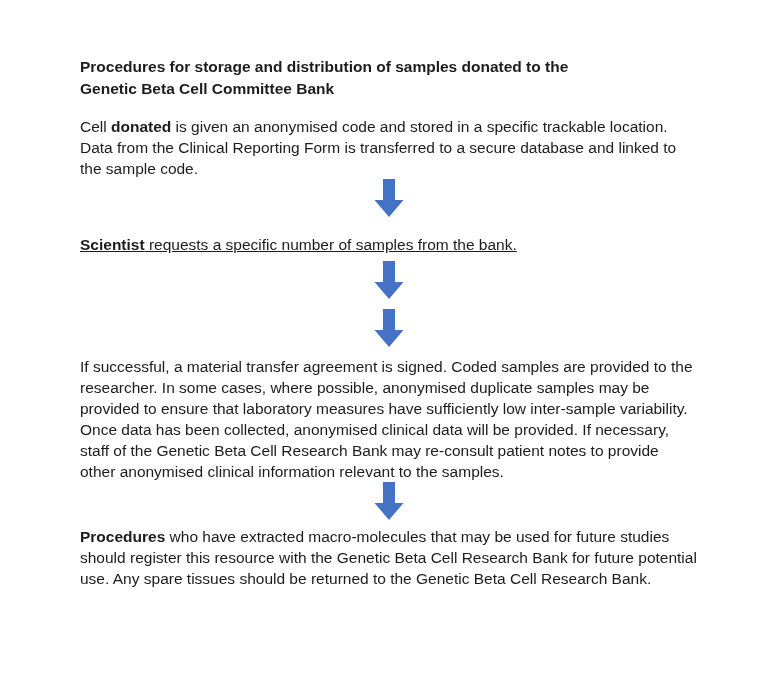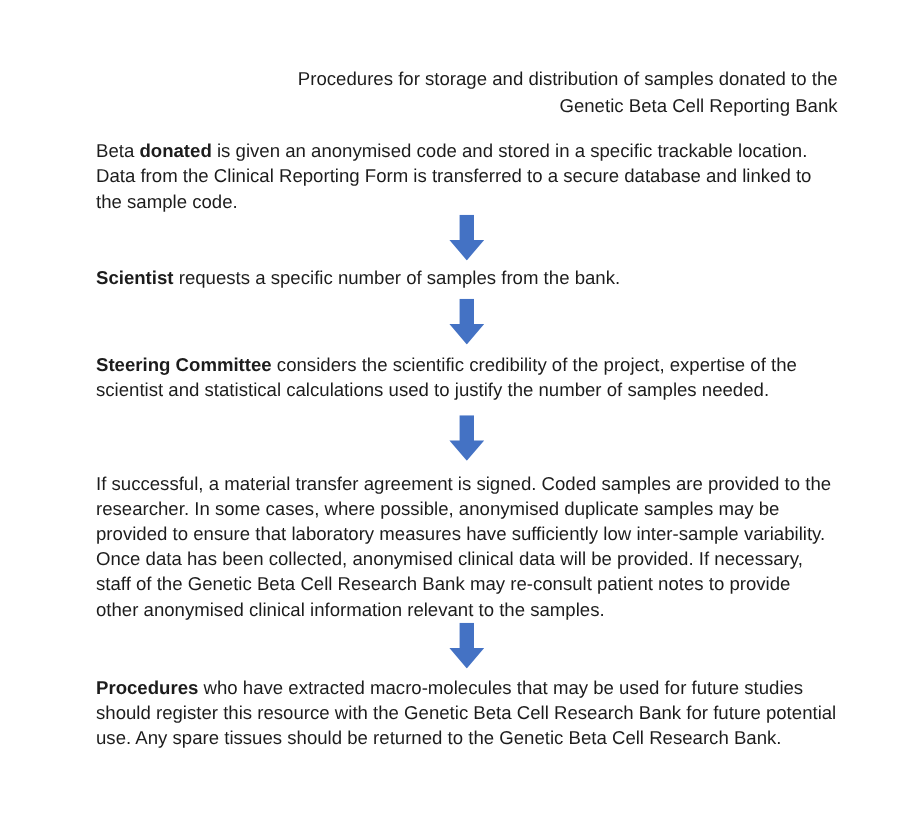--- a/index.html
+++ b/index.html
@@ -17,22 +17,22 @@
     font-family: "Liberation Sans", sans-serif;
     font-size: 15.5px;
     line-height: 21px;
     color: #1c1c1c;
     overflow: hidden;
   }
   .content {
     width: 618px;
   }
   .title {
-    font-weight: normal;
-    text-align: right;
+    font-weight: bold;
+    text-align: left;
     line-height: 22px;
     margin-bottom: 16px;
   }
   .title-line {
     white-space: nowrap;
   }
   .step {
     margin: 0;
   }
   .arrow-row {
@@ -43,50 +43,49 @@
   }
   .arrow-svg {
     display: block;
   }
   
   .gap-0  { margin-top: 0; }
   .gap-6  { margin-top: 6px; }
   .gap-7  { margin-top: 7px; }
   .gap-9  { margin-top: 9px; }
   .gap-10 { margin-top: 10px; }
-  .gap-11 { margin-top: 5px; }
+  .gap-11 { margin-top: 17px; text-decoration: underline; }
 </style>
 </head>
 <body>
 
 <div class="page" style="background: rgb(255, 255, 255); color: rgb(28, 28, 28);">
   <div class="content">
 
     <div class="title">
       <div class="title-line">Procedures for storage and distribution of samples donated to the</div>
-      <div class="title-line">Genetic Beta Cell Reporting Bank</div>
+      <div class="title-line">Genetic Beta Cell Committee Bank</div>
     </div>
 
-    <p class="step"><span>Beta </span><b>donated</b><span> is given an anonymised code and stored in a specific trackable location. Data from the Clinical Reporting Form is transferred to a secure database and linked to the sample code.</span></p>
+    <p class="step"><span>Cell </span><b>donated</b><span> is given an anonymised code and stored in a specific trackable location. Data from the Clinical Reporting Form is transferred to a secure database and linked to the sample code.</span></p>
 
     <div class="arrow-row gap-0">
       <svg class="arrow-svg" width="40" height="38" viewBox="0 0 40 38" aria-hidden="true" style="color: rgb(68, 114, 196);">
         <path d="M14 0 L26 0 L26 21 L34.5 21 L20 38 L5.5 21 L14 21 Z" fill="currentColor"></path>
       </svg>
     </div>
 
     <p class="step gap-11"><span></span><b>Scientist</b><span> requests a specific number of samples from the bank.</span></p>
 
     <div class="arrow-row gap-6">
       <svg class="arrow-svg" width="40" height="38" viewBox="0 0 40 38" aria-hidden="true" style="color: rgb(68, 114, 196);">
         <path d="M14 0 L26 0 L26 21 L34.5 21 L20 38 L5.5 21 L14 21 Z" fill="currentColor"></path>
       </svg>
     </div>
 
-    <p class="step gap-7"><span></span><b>Steering Committee</b><span> considers the scientific credibility of the project, expertise of the scientist and statistical calculations used to justify the number of samples needed.</span></p>
 
     <div class="arrow-row gap-10">
       <svg class="arrow-svg" width="40" height="38" viewBox="0 0 40 38" aria-hidden="true" style="color: rgb(68, 114, 196);">
         <path d="M14 0 L26 0 L26 21 L34.5 21 L20 38 L5.5 21 L14 21 Z" fill="currentColor"></path>
       </svg>
     </div>
 
     <p class="step gap-9"><span></span><b></b><span>If successful, a material transfer agreement is signed. Coded samples are provided to the researcher. In some cases, where possible, anonymised duplicate samples may be provided to ensure that laboratory measures have sufficiently low inter-sample variability. Once data has been collected, anonymised clinical data will be provided. If necessary, staff of the Genetic Beta Cell Research Bank may re-consult patient notes to provide other anonymised clinical information relevant to the samples.</span></p>
 
     <div class="arrow-row gap-0">

